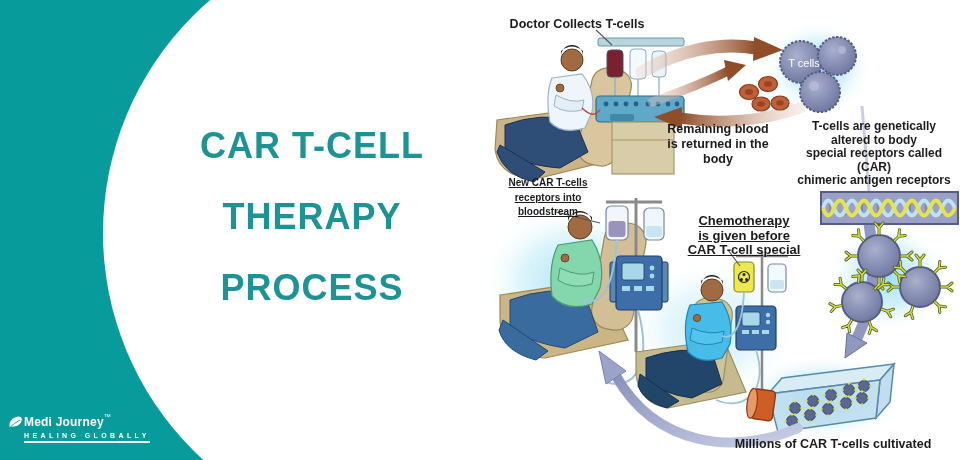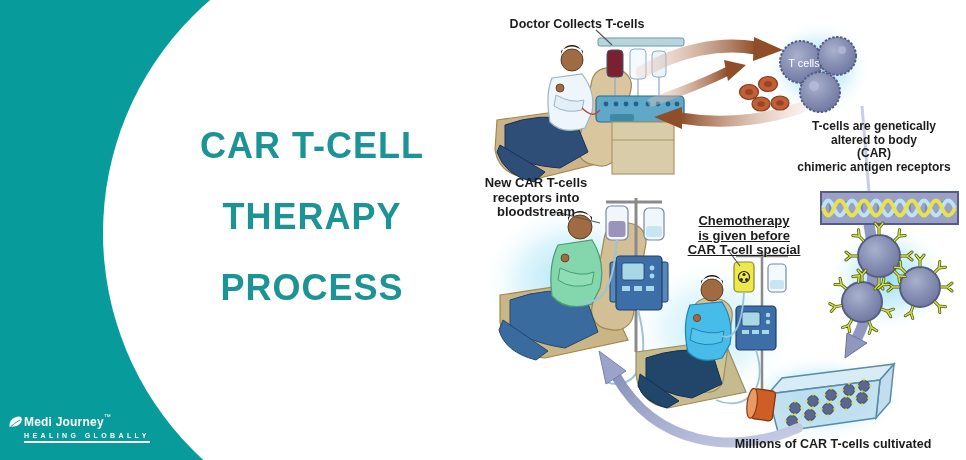--- a/index.html
+++ b/index.html
@@ -289,29 +289,35 @@
   </svg>
 
   <div class="lbl" style="left:502px;top:17px;width:150px;">
     <span>Doctor Collects T-cells</span>
   </div>
 
   <div class="lbl lbl-tcells" style="left:781px;top:56px;width:46px;">
     <span>T cells</span>
   </div>
 
+  <div class="lbl" style="left:658px;top:122px;width:120px;">
+    <span>Remaining blood</span>
+    <span>is returned in the</span>
+    <span>body</span>
+  </div>
 
   <div class="lbl lbl-altered" style="left:790px;top:120px;width:168px;">
     <span>T-cells are genetically</span>
     <span>altered to body</span>
+    <span>special receptors called</span>
     <span>(CAR)</span>
     <span>chimeric antigen receptors</span>
   </div>
 
-  <div class="lbl" style="left:472px;top:176px;width:128px;font-size:13px;line-height:14.5px;">
+  <div class="lbl" style="left:484px;top:176px;width:128px;font-size:10px;line-height:14.5px;text-decoration:underline;">
     <span>New CAR T-cells</span>
     <span>receptors into</span>
     <span>bloodstream</span>
   </div>
 
   <div class="lbl" style="left:674px;top:214px;width:140px;font-size:13px;line-height:14.5px;text-decoration:underline;">
     <span>Chemotherapy</span>
     <span>is given before</span>
     <span>CAR T-cell special</span>
   </div>

